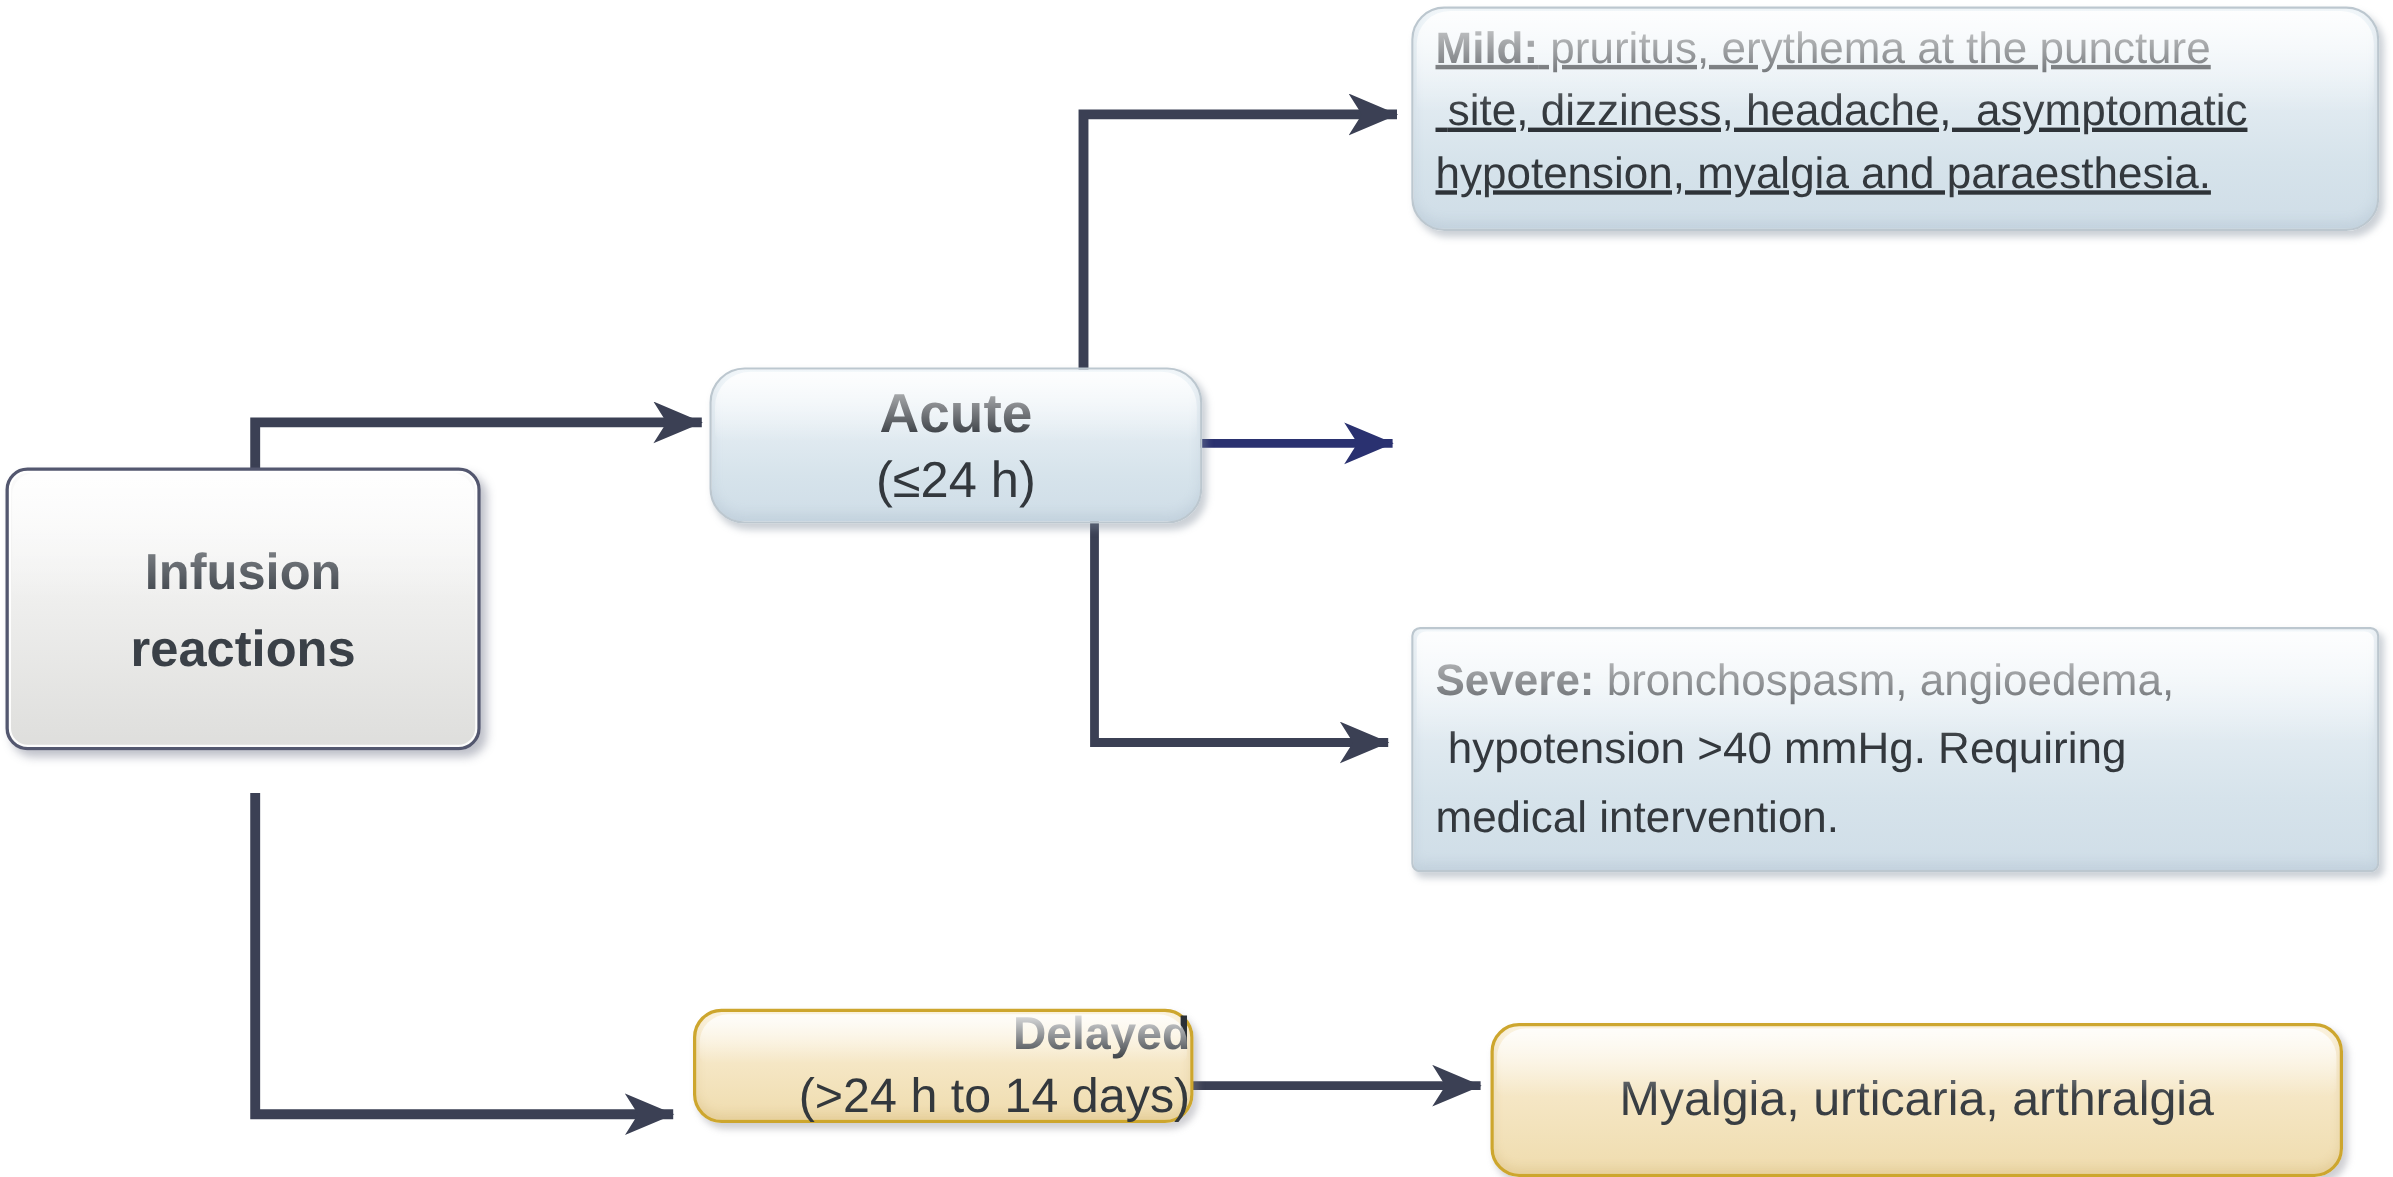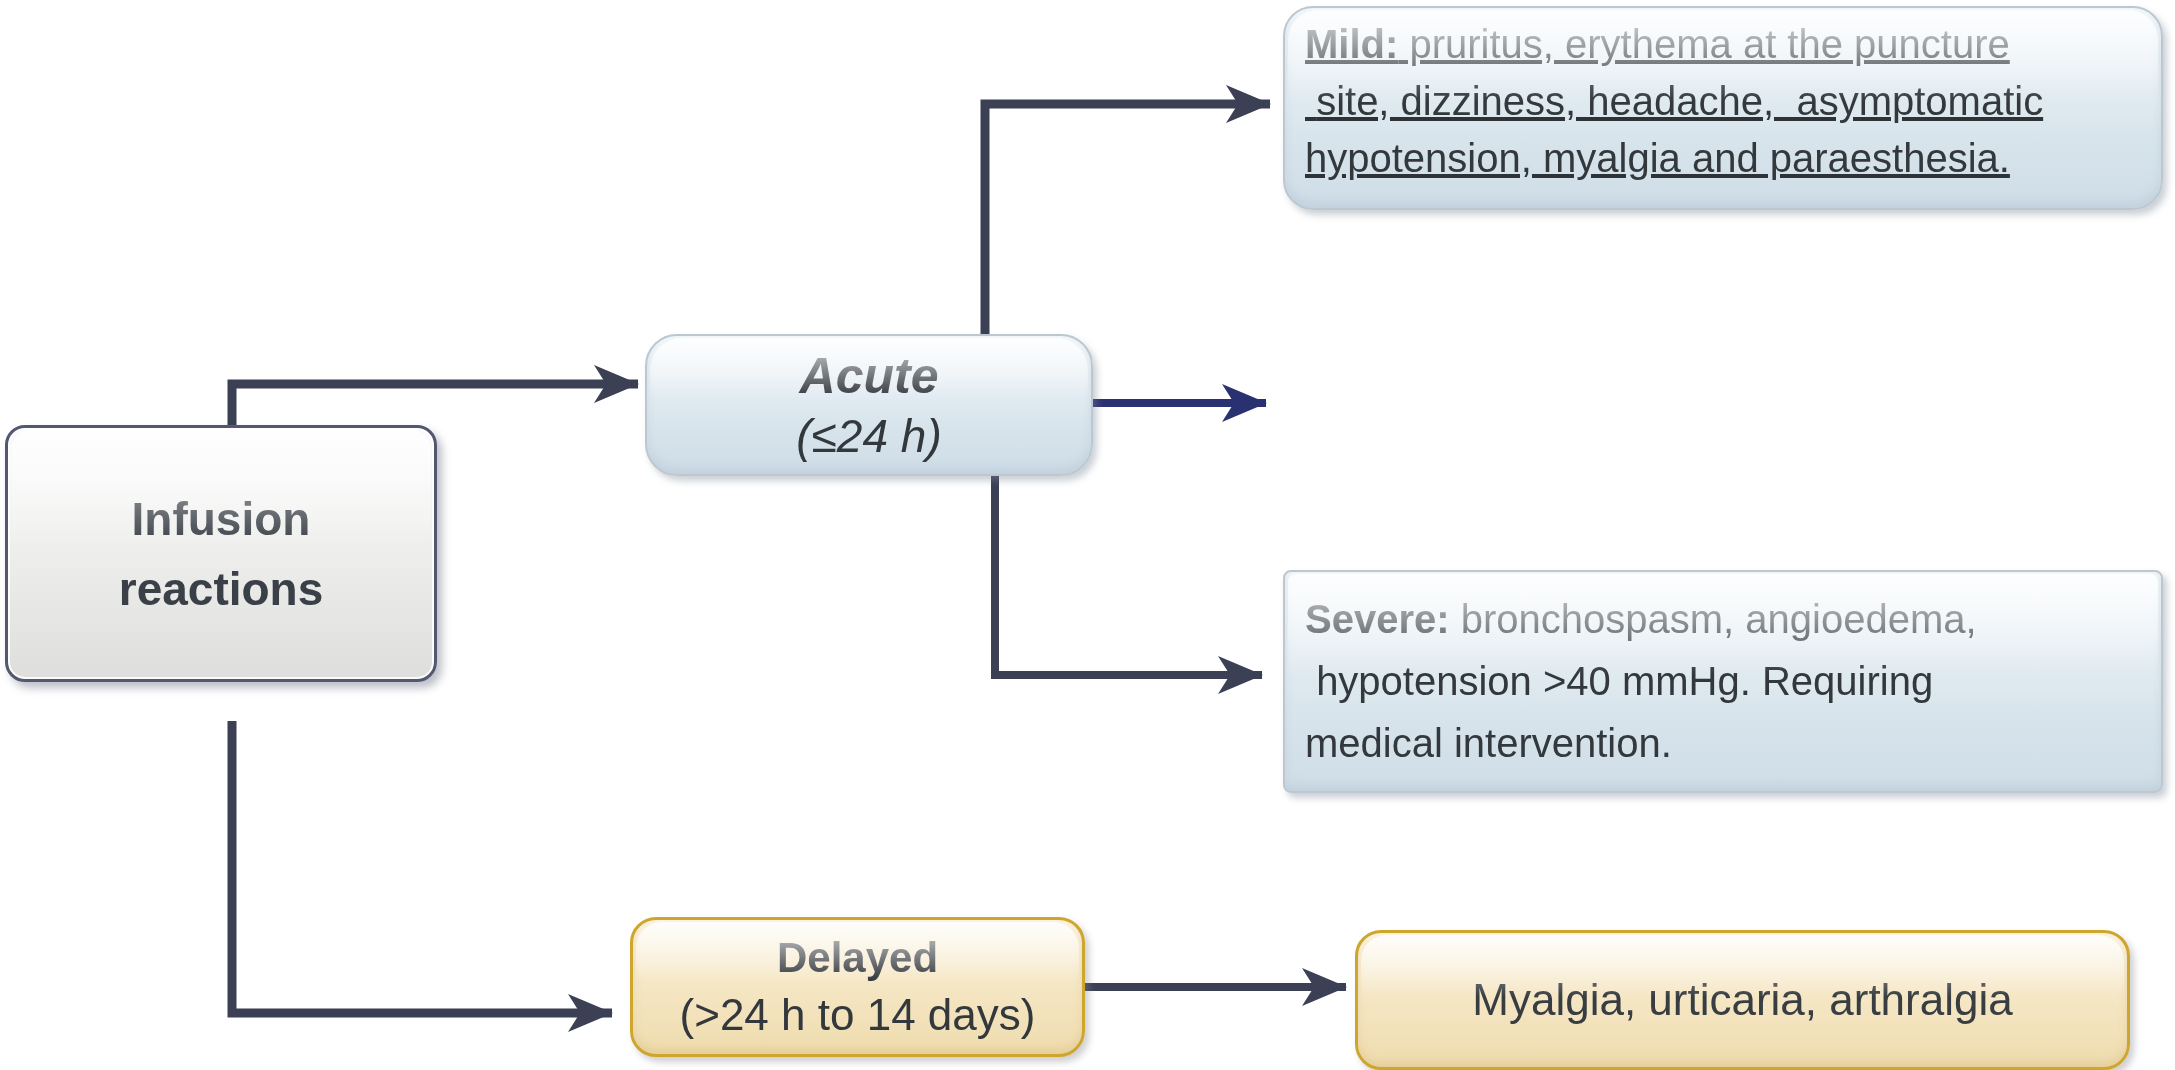--- a/index.html
+++ b/index.html
@@ -71,39 +71,39 @@
     <path d="M995,474 L995,675 L1262,675" fill="none" stroke="#3b4054" stroke-width="8" marker-end="url(#head-slate)"></path>
     <path d="M232,721 L232,1013 L612,1013" fill="none" stroke="#3b4054" stroke-width="9" marker-end="url(#head-slate)"></path>
     <path d="M1083,987 L1346,987" fill="none" stroke="#3b4054" stroke-width="8" marker-end="url(#head-slate)"></path>
   </svg>
 
   <div id="node-infusion" class="box gray gloss center-col" style="left:5px;top:425px;width:432px;height:257px;border-radius:20px;font-weight:bold;">
     <div class="node-lines">Infusion
 reactions</div>
   </div>
 
-  <div id="node-acute" class="box blue gloss center-col" style="left:645px;top:334px;width:448px;height:142px;border-radius:32px;font-style:italic;">
+  <div id="node-acute" class="box blue gloss center-col" style="left:645px;top:334px;width:448px;height:142px;border-radius:32px;">
     <div class="node-title">Acute</div>
     <div class="node-sub">(≤24 h)</div>
   </div>
 
   <div class="box blue gloss" style="left:1283px;top:6px;width:880px;height:204px;border-radius:30px;text-decoration:underline;">
     <div class="desc" style="line-height:57px;padding-top:8px;"><b>Mild:</b><span> pruritus, erythema at the puncture
  site, dizziness, headache,  asymptomatic
 hypotension, myalgia and paraesthesia.</span></div>
   </div>
 
 
   <div class="box blue gloss" style="left:1283px;top:570px;width:880px;height:223px;border-radius:8px;">
     <div class="desc" style="line-height:62px;padding-top:16px;"><b>Severe:</b><span> bronchospasm, angioedema,
  hypotension &gt;40 mmHg. Requiring
 medical intervention.</span></div>
   </div>
 
-  <div id="node-delayed" class="box tan gloss center-col" style="left:630px;top:917px;width:455px;height:140px;border-radius:26px;">
+  <div id="node-delayed" class="box tan gloss center-col" style="left:630px;top:917px;width:455px;height:104px;border-radius:26px;align-items:flex-end;">
     <div class="node-title">Delayed</div>
     <div class="node-sub">(&gt;24 h to 14 days)</div>
   </div>
 
   <div id="node-outcome" class="box tan gloss center-col" style="left:1355px;top:930px;width:775px;height:140px;border-radius:26px;">
     <div class="node-text">Myalgia, urticaria, arthralgia</div>
   </div>
 
 </div>
 

